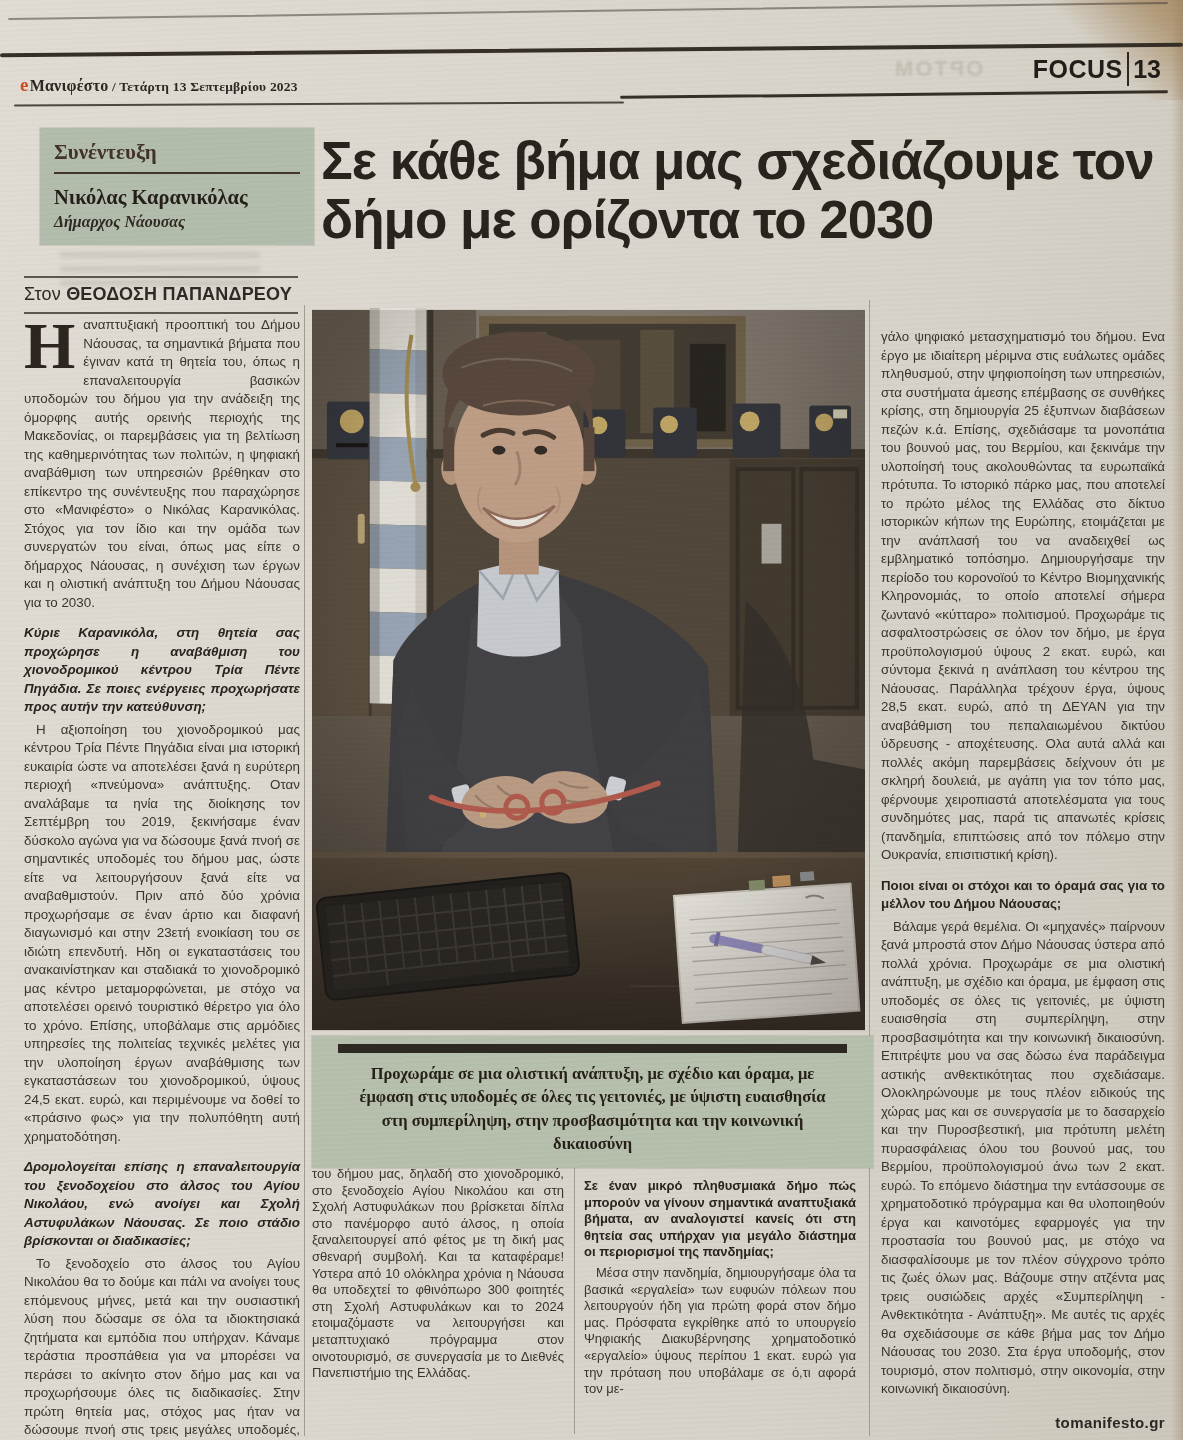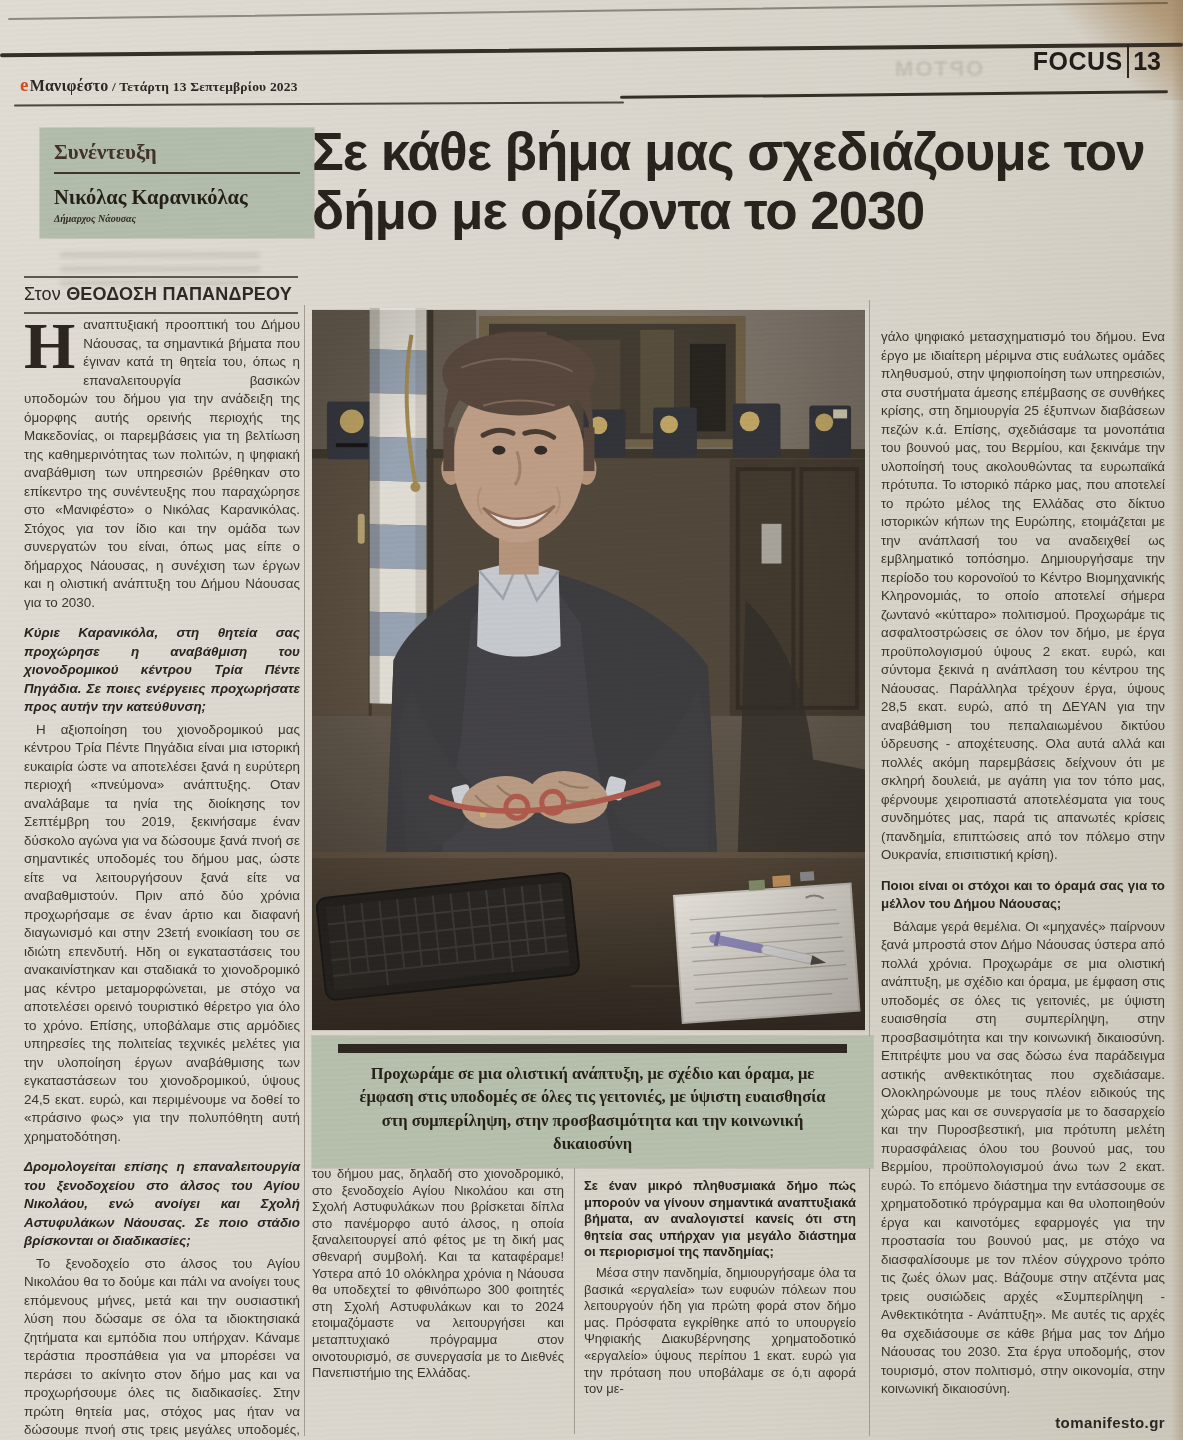--- a/index.html
+++ b/index.html
@@ -20,41 +20,41 @@
   .rule{position:absolute;background:#332d25;border-radius:2px;}
   .rule-top-edge{top:10px;left:8px;width:1160px;height:2px;background:rgba(60,52,42,.5);transform:rotate(-.8deg);}
   .rule-a{top:48px;left:0;width:1183px;height:3.5px;transform:rotate(-.5deg);}
   .rule-mast{top:103px;left:14px;width:610px;height:2px;background:#4c463d;transform:rotate(-.3deg);}
   .rule-focus{top:93px;left:620px;width:548px;height:3px;transform:rotate(-.6deg);}
 
   .masthead{position:absolute;top:74px;left:20px;font-family:"Liberation Serif",serif;
     font-weight:700;font-size:16px;color:#2c2620;letter-spacing:.2px;white-space:nowrap;}
   .masthead .logo-e{color:#d04a1e;font-size:19px;font-weight:700;margin-right:1px;}
   .masthead .dateline{font-size:13.5px;}
-  .focus-block{position:absolute;top:44px;right:22px;display:flex;align-items:center;gap:4px;color:#1f1b16;}
+  .focus-block{position:absolute;top:52px;right:22px;display:flex;align-items:center;gap:4px;color:#1f1b16;}
   .focus-word{font-size:25px;font-weight:800;letter-spacing:.5px;}
   .focus-div{width:2.5px;height:34px;background:#2a251f;}
   .focus-num{font-size:25px;font-weight:800;}
   .show-through{position:absolute;top:56px;right:200px;font-size:22px;font-weight:700;
     color:#b3ac9f;opacity:.55;transform:scaleX(-1);filter:blur(1px);letter-spacing:2px;}
 
   .kicker-box{position:absolute;top:128px;left:24px;width:246px;background:#b2bcab;
     padding:12px 14px 14px;box-shadow:0 0 0 1px rgba(140,140,120,.25);margin-left:16px;}
   .kicker{font-family:"Liberation Serif",serif;font-weight:700;font-size:21px;color:#41302a;
     border-bottom:2.5px solid #40332a;padding-bottom:7px;}
   .interviewee{font-family:"Liberation Serif",serif;font-weight:700;font-size:20.5px;color:#221c16;margin-top:12px;}
   .interviewee-role{font-family:"Liberation Serif",serif;font-style:italic;font-weight:700;
-    font-size:10px;color:#2e2620;margin-top:4px;}
+    font-size:16px;color:#2e2620;margin-top:4px;}
   .ghost-smudge{position:absolute;top:252px;left:60px;width:200px;height:34px;opacity:.22;
     background:repeating-linear-gradient(0deg,#8d897d 0 6px,transparent 6px 14px);filter:blur(2px);}
   .byline{position:absolute;top:276px;left:24px;width:274px;border-top:2px solid #5b554d;
     border-bottom:2px solid #5b554d;padding:6px 0 7px;font-size:18px;color:#2d2822;letter-spacing:.2px;}
   .byline b{font-weight:800;}
 
-  .headline{position:absolute;top:118px;left:308px;width:845px;margin:4px;
+  .headline{position:absolute;top:118px;left:308px;width:845px;margin:13px;
     font-size:53px;line-height:59px;font-weight:700;letter-spacing:-1px;color:#27211b;}
   .deck{position:absolute;top:268px;left:308px;width:850px;font-size:20px;font-weight:700;
     font-style:italic;color:#2e2822;}
 
   .vdiv{position:absolute;width:1px;background:#a29c90;}
   .vdiv-left{left:304px;top:305px;height:1131px;}
   .vdiv-right{left:869px;top:300px;height:1136px;}
   .vdiv-bottom{left:574px;top:1166px;height:268px;}
 
   .col{position:absolute;text-align:justify;}

